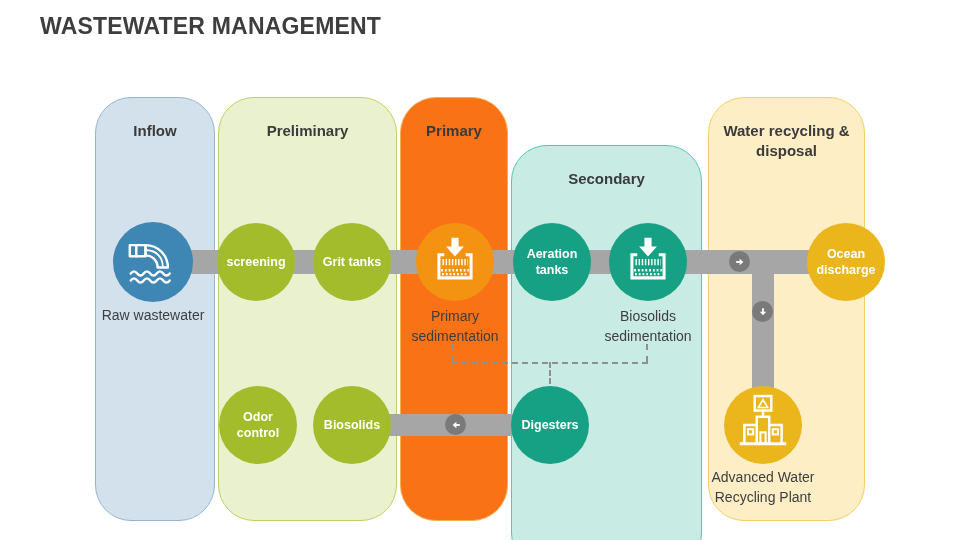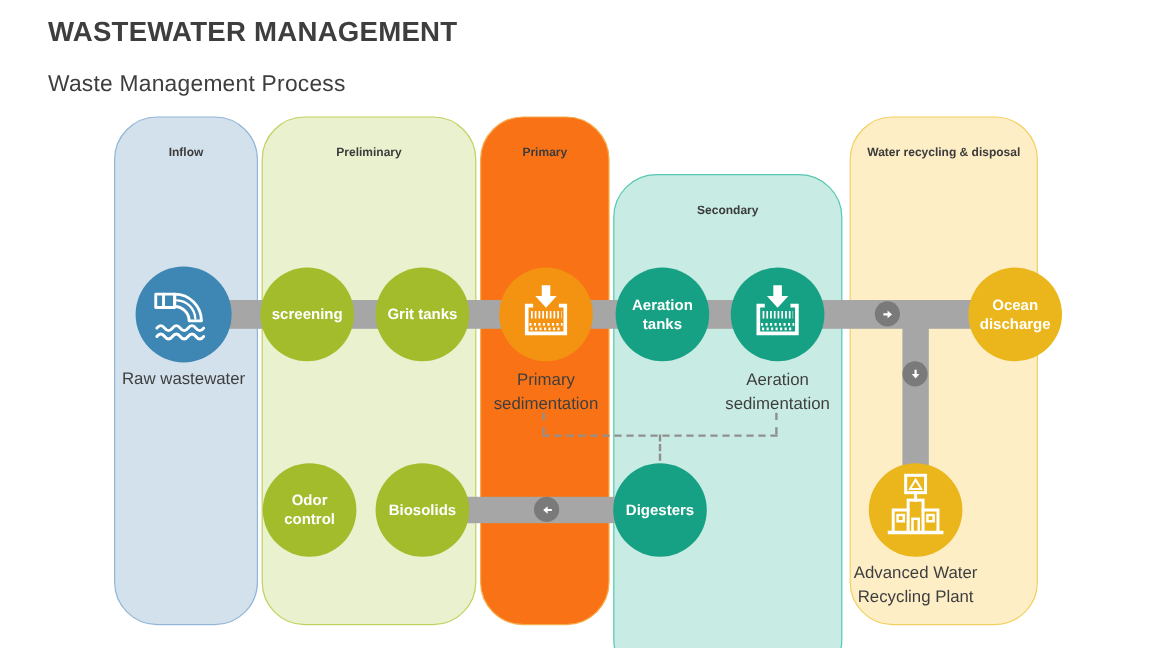--- a/index.html
+++ b/index.html
@@ -14,21 +14,21 @@
   .subtitle {
     position:absolute; left:40px; top:60px;
     font-size:19px; color:#3e3e3e; letter-spacing:.2px;
   }
   
   .col {
     position:absolute; top:97px; height:424px; border-radius:36px;
     border:1.6px solid; box-sizing:border-box;
   }
   .col-header {
-    margin-top:23px; text-align:center; font-weight:bold; font-size:10px;
+    margin-top:23px; text-align:center; font-weight:bold; font-size:15px;
     color:#3b3b3b; line-height:1.3; padding:0 8px;
   }
   .col-inflow      { left:95px;  width:120px; background:#d3e1ec; border-color:#92b6d5; }
   .col-preliminary { left:218px; width:179px; background:#eaf1cf; border-color:#bfd25f; }
   .col-primary     { left:400px; width:108px; background:#f97316; border-color:#f3ae4e; }
   .col-secondary   { left:511px; width:191px; background:#c8ece3; border-color:#54c8b2;margin-top:48px; }
   .col-recycling   { left:708px; width:157px; background:#fdeec6; border-color:#f3d063; }
   
   .bar { position:absolute; background:#a6a6a6; }
   #bar-main   { left:150px; top:250px; width:668px; height:24px; }
@@ -82,21 +82,20 @@
   #label-primsed { left:399px; top:307px; width:112px; }
   #label-secsed  { left:586px; top:307px; width:124px; }
   #label-awrp    { left:697px; top:468px; width:132px; }
 </style>
 </head>
 <body>
 
 <div id="canvas">
 
   <div class="title">WASTEWATER MANAGEMENT</div>
-  <div class="subtitle">Waste Management Process</div>
 
   <div class="col col-inflow">
     <div class="col-header">Inflow</div>
   </div>
   <div class="col col-preliminary">
     <div class="col-header">Preliminary</div>
   </div>
   <div class="col col-primary">
     <div class="col-header">Primary</div>
   </div>
@@ -211,16 +210,16 @@
   </div>
   <div class="badge" id="badge-left">
     <svg width="14" height="14" viewBox="0 0 20 20">
       <line x1="4.5" y1="10" x2="10.5" y2="10" stroke="#ffffff" stroke-width="2.6"></line>
       <path d="M9.5,5.4 L14.8,10 L9.5,14.6 Z" fill="#ffffff"></path>
     </svg>
   </div>
 
   <div class="sub-label" id="label-raw">Raw wastewater</div>
   <div class="sub-label" id="label-primsed">Primary sedimentation</div>
-  <div class="sub-label" id="label-secsed">Aeration sedimentation</div>
+  <div class="sub-label" id="label-secsed">Biosolids sedimentation</div>
   <div class="sub-label" id="label-awrp">Advanced Water Recycling Plant</div>
 
 </div>
 
 </body></html>

